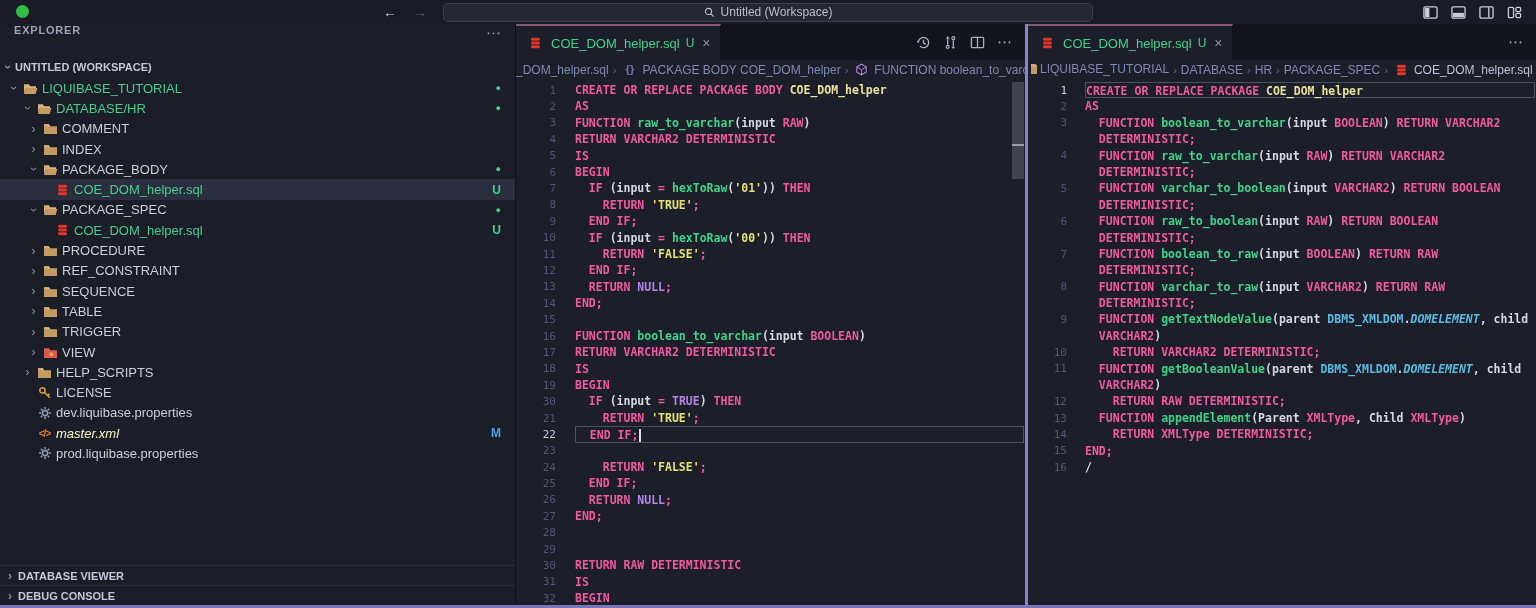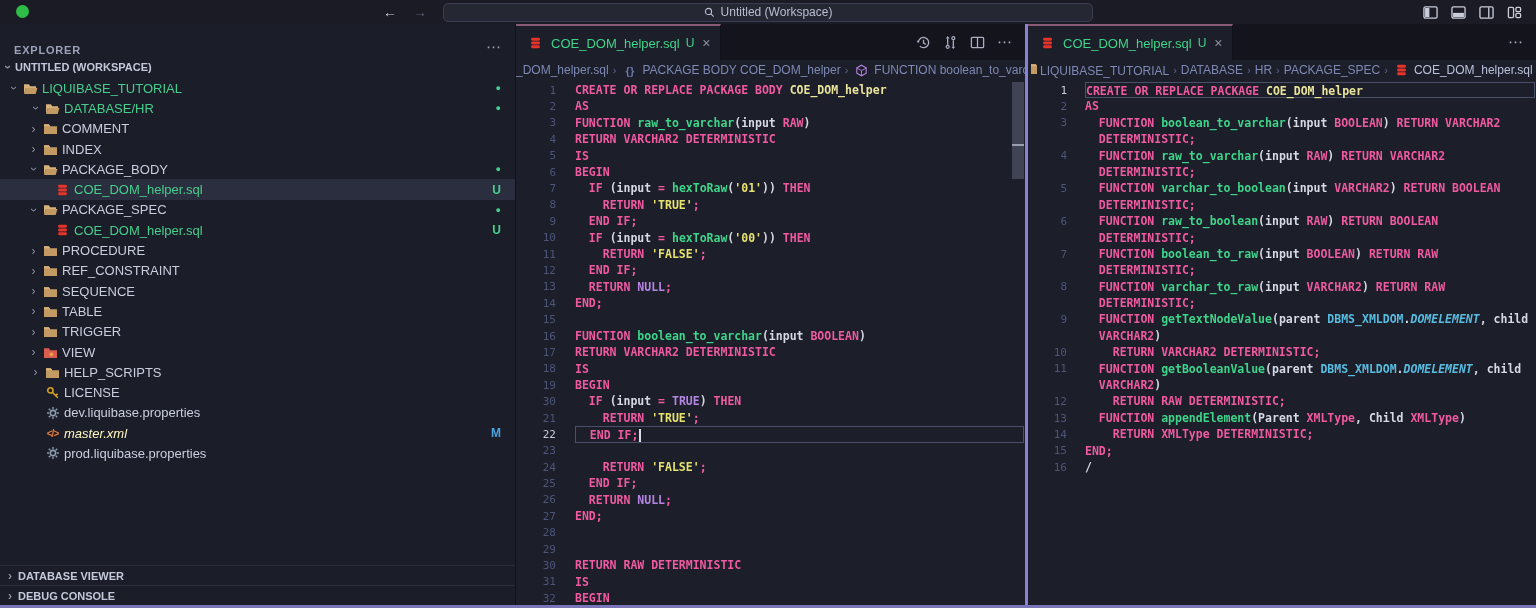--- a/index.html
+++ b/index.html
@@ -21,39 +21,39 @@
   .layouticons { position:absolute; right:14px; top:0; height:24px; display:flex;
     gap:13px; align-items:center; }
   .layouticons svg { display:block; }
 
   
   .main { flex:1; display:flex; min-height:0; }
 
   
   .sidebar { width:516px; flex:none; background:#1b1d28; position:relative;
     border-right:1px solid #10111a; overflow:hidden; }
-  .sbhead { height:32px; display:flex; align-items:flex-end; padding:0 14px;
+  .sbhead { height:32px; display:flex; align-items:flex-start; padding:0 14px;
     color:#9aa1b8; font-size:11px; letter-spacing:.8px; font-weight:bold; }
   .sbhead .more { margin-left:auto; color:#9aa0b5; font-size:15px; letter-spacing:0; font-weight:normal; }
   .wshead { height:22px; display:flex; align-items:center; gap:5px; padding:0 6px;
     color:#c3c8da; font-size:11px; font-weight:bold; }
   .trow { height:20.3px; display:flex; align-items:center; padding-right:14px;
     font-size:13px; color:#c9cede; cursor:pointer; white-space:nowrap; }
   .trow.sel { background:#2b2e3e; }
   .trow .chev { width:15px; flex:none; color:#8a90a4; font-size:12px; text-align:center; }
   .trow .chev.d { transform:rotate(90deg); }
   .ic { width:19px; flex:none; display:inline-flex; align-items:center; justify-content:center; }
   .tlabel { margin-left:2px; }
   .green { color:#45cf8d; }
   .blue  { color:#fef9c3;font-style:italic; }
   .badge { margin-left:auto; font-size:12px; font-weight:bold; }
   .badge.dot { color:#45cf8d; font-size:9px; }
   .badge.u { color:#45cf8d; }
   .badge.m { color:#4aa3e0; }
-  .lvl1 { padding-left:6px; } .lvl2 { padding-left:28px; }
+  .lvl1 { padding-left:6px; } .lvl2 { padding-left:20px; }
   .lvl3 { padding-left:26px; } .lvl4 { padding-left:38px; }
   .codeicon { color:#e07b39; font-size:10px; font-weight:bold; letter-spacing:-1px; }
   .sbbottom { position:absolute; left:0; right:0; bottom:0; }
   .secrow { height:20px; border-top:1px solid #2a2d3b; display:flex; align-items:center;
     gap:6px; padding:0 8px; color:#c3c8da; font-size:11px; font-weight:bold; }
   .secrow .chev { color:#8a90a4; font-size:12px; }
 
   
   .egroup { display:flex; flex-direction:column; min-width:0; background:#1c1e2a; }
   .egroup.left { width:509px; flex:none; }
@@ -64,21 +64,21 @@
   .tab { display:flex; align-items:center; gap:6px; padding:0 10px; background:#1c1e2a;
     border-top:2px solid #8a5a74; border-right:1px solid #10111a; font-size:13px; cursor:pointer; }
   .tab .fname { color:#3ed489; }
   .tab .dirty { color:#3ed489; font-size:12px; }
   .tab .close { color:#8b90a0; font-size:14px; margin-left:2px; }
   .eactions { margin-left:auto; display:flex; align-items:center; gap:12px; padding:0 12px; }
   .eactions .aicon { color:#a9aec0; display:flex; align-items:center; cursor:pointer; }
 
   .breadcrumb { height:20px; flex:none; display:flex; align-items:center; gap:4px;
     font-size:12px; color:#7e89b4; overflow:hidden; white-space:nowrap; }
-  .breadcrumb .crumb { display:flex; align-items:flex-end; gap:3px; cursor:pointer; }
+  .breadcrumb .crumb { display:flex; align-items:flex-start; gap:3px; cursor:pointer; }
   .breadcrumb .sep { color:#5d6690; font-size:11px; }
   .breadcrumb .bright { color:#b9c1d9; }
   .bc-braces { color:#6a76a8; font-weight:bold; font-size:11px; }
   .bc-clip { width:9px; overflow:hidden; }
 
   .codearea { flex:1; position:relative; overflow:hidden; padding-top:2px;
     font-family:"DejaVu Sans Mono", monospace; font-size:11.5px; font-weight:bold; }
   .crow { height:16.4px; display:flex; align-items:center; }
   .ln { width:59px; flex:none; padding-right:19px; text-align:right; color:#4d5578;
     font-weight:normal; font-size:11px; }

